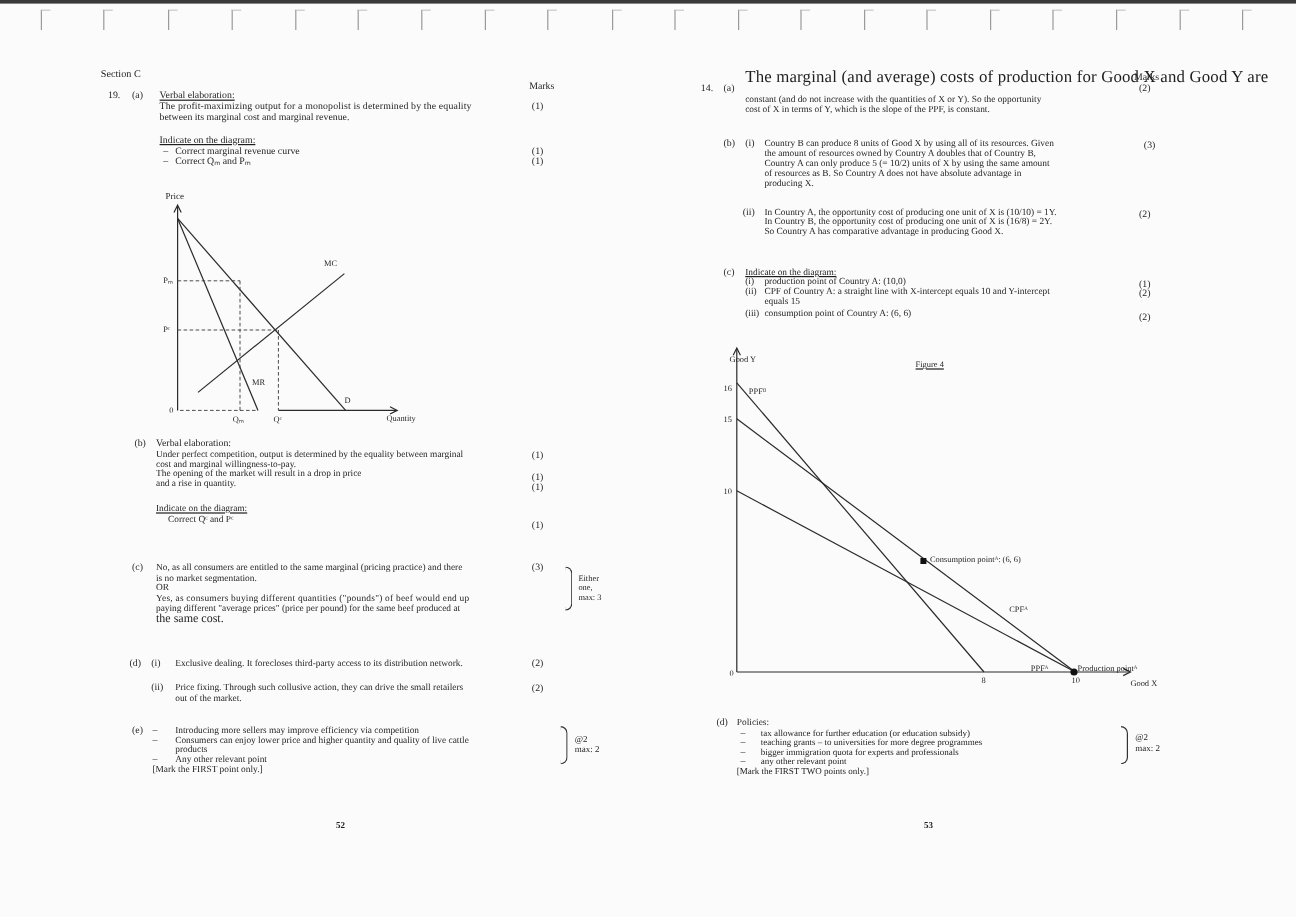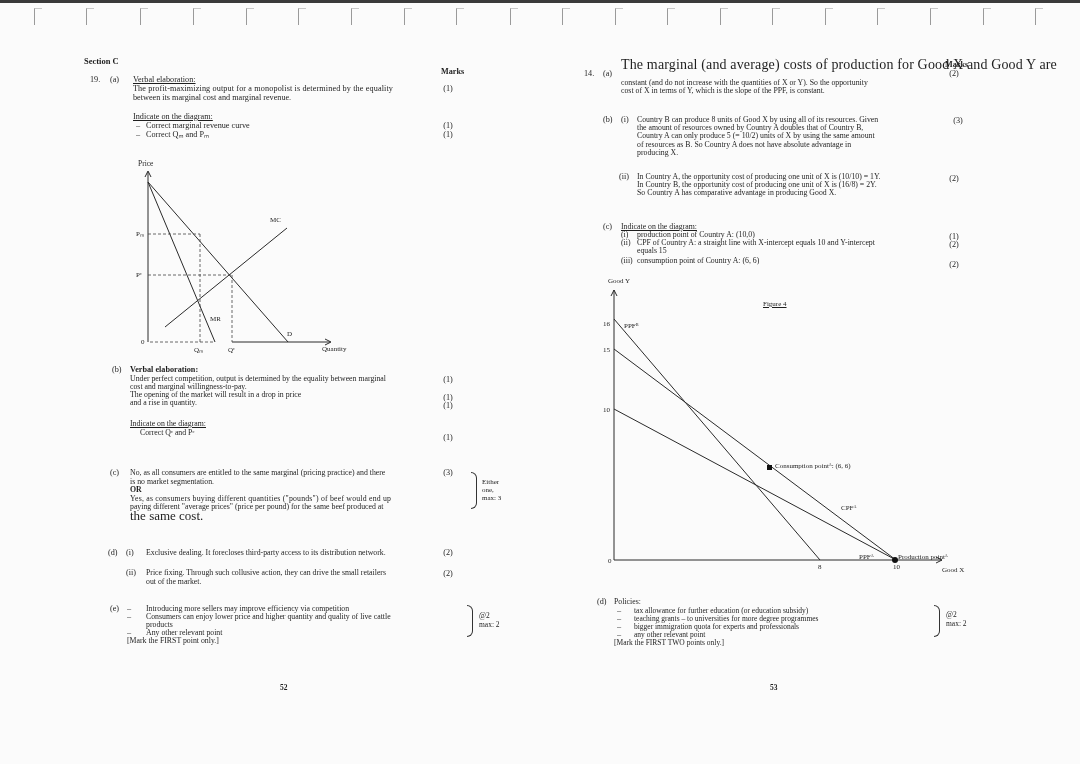--- a/index.html
+++ b/index.html
@@ -4,21 +4,21 @@
 <style>
   html, body { margin:0; padding:0; }
   body {
     width:1080px; height:764px; position:relative; overflow:hidden;
     background:#fbfbfb; font-family:"Liberation Serif", serif; color:#1e1e1e;
   }
   .topbar { position:absolute; left:0; top:0; width:1080px; height:3px; background:#3a3a3a; }
   .tick { position:absolute; top:8px; width:7px; height:16px; border-left:1px solid #9a9a9a; border-top:1px solid #c8c8c8; }
   .abs { position:absolute; }
   .t { position:absolute; font-size:8.2px; line-height:9px; white-space:nowrap; }
-  .b { font-weight:bold; }
+  .b { font-weight:normal; }
   .u { text-decoration:underline; }
   .mk { position:absolute; font-size:8.2px; line-height:9px; width:20px; text-align:center; }
   .brace { position:absolute; border-right:1px solid #333; border-top:1px solid #333; border-bottom:1px solid #333; border-radius:0 6px 6px 0; width:5px; }
   .pg { position:absolute; font-size:7.5px;font-weight:bold; }
 </style>
 </head>
 <body>
 
 <div class="topbar"></div>
 <div>
@@ -104,21 +104,21 @@
   <div class="t u" style="left:130px;top:419px;font-size:7.8px">Indicate on the diagram:</div>
   <div class="t" style="left:140px;top:428px;font-size:7.8px">Correct Qᶜ and Pᶜ</div>
   <div class="mk" style="left:438px;top:433px">(1)</div>
 
   <div class="t" style="left:110px;top:468px">(c)</div>
   <div class="t" style="left:130px;top:468px;font-size:7.8px">No, as all consumers are entitled to the same marginal (pricing practice) and there</div>
   <div class="t" style="left:130px;top:477px;font-size:7.8px">is no market segmentation.</div>
   <div class="t b" style="left:130px;top:485px;font-size:7.8px">OR</div>
   <div class="t" style="left:130px;top:494px;font-size:7.8px;letter-spacing:0.2px">Yes, as consumers buying different quantities ("pounds") of beef would end up</div>
   <div class="t" style="left:130px;top:502px;font-size:7.8px">paying different "average prices" (price per pound) for the same beef produced at</div>
-  <div class="t" style="left:130px;top:511px;font-size:13px">the same cost.</div>
+  <div class="t" style="left:130px;top:511px;font-size:10px">the same cost.</div>
   <div class="mk" style="left:438px;top:468px">(3)</div>
   <div class="brace" style="left:471px;top:472px;height:35px"></div>
   <div class="t" style="left:482px;top:478px;font-size:7px">Either</div>
   <div class="t" style="left:482px;top:486px;font-size:7px">one,</div>
   <div class="t" style="left:482px;top:494px;font-size:7px">max: 3</div>
 
   <div class="t" style="left:108px;top:548px">(d)</div>
   <div class="t" style="left:126px;top:548px">(i)</div>
   <div class="t" style="left:146px;top:548px;font-size:7.8px">Exclusive dealing. It forecloses third-party access to its distribution network.</div>
   <div class="mk" style="left:438px;top:548px">(2)</div>
@@ -187,21 +187,21 @@
       <polyline points="611,296 614,290 617,296"></polyline>
       <line x1="614" y1="560" x2="942" y2="560"></line>
       <polyline points="936,557 942,560 936,563"></polyline>
       <line x1="614" y1="319" x2="820" y2="560"></line>
       <line x1="614" y1="409" x2="896" y2="560"></line>
       <line x1="614" y1="349" x2="896" y2="560"></line>
     </g>
     <rect x="767" y="465" width="5" height="5" fill="#111"></rect>
     <circle cx="895" cy="560" r="3" fill="#111"></circle>
   </svg>
-  <div class="t" style="left:608px;top:277px;font-size:7px">Good Y</div>
+  <div class="t" style="left:608px;top:296px;font-size:7px">Good Y</div>
   <div class="t u" style="left:763px;top:300px;font-size:7px">Figure 4</div>
   <div class="t" style="left:603px;top:320px;font-size:7px">16</div>
   <div class="t" style="left:603px;top:346px;font-size:7px">15</div>
   <div class="t" style="left:603px;top:406px;font-size:7px">10</div>
   <div class="t" style="left:608px;top:557px;font-size:7px">0</div>
   <div class="t" style="left:818px;top:563px;font-size:7px">8</div>
   <div class="t" style="left:893px;top:563px;font-size:7px">10</div>
   <div class="t" style="left:942px;top:566px;font-size:7px">Good X</div>
   <div class="t" style="left:624px;top:322px;font-size:7px">PPFᴮ</div>
   <div class="t" style="left:859px;top:553px;font-size:7px">PPFᴬ</div>

